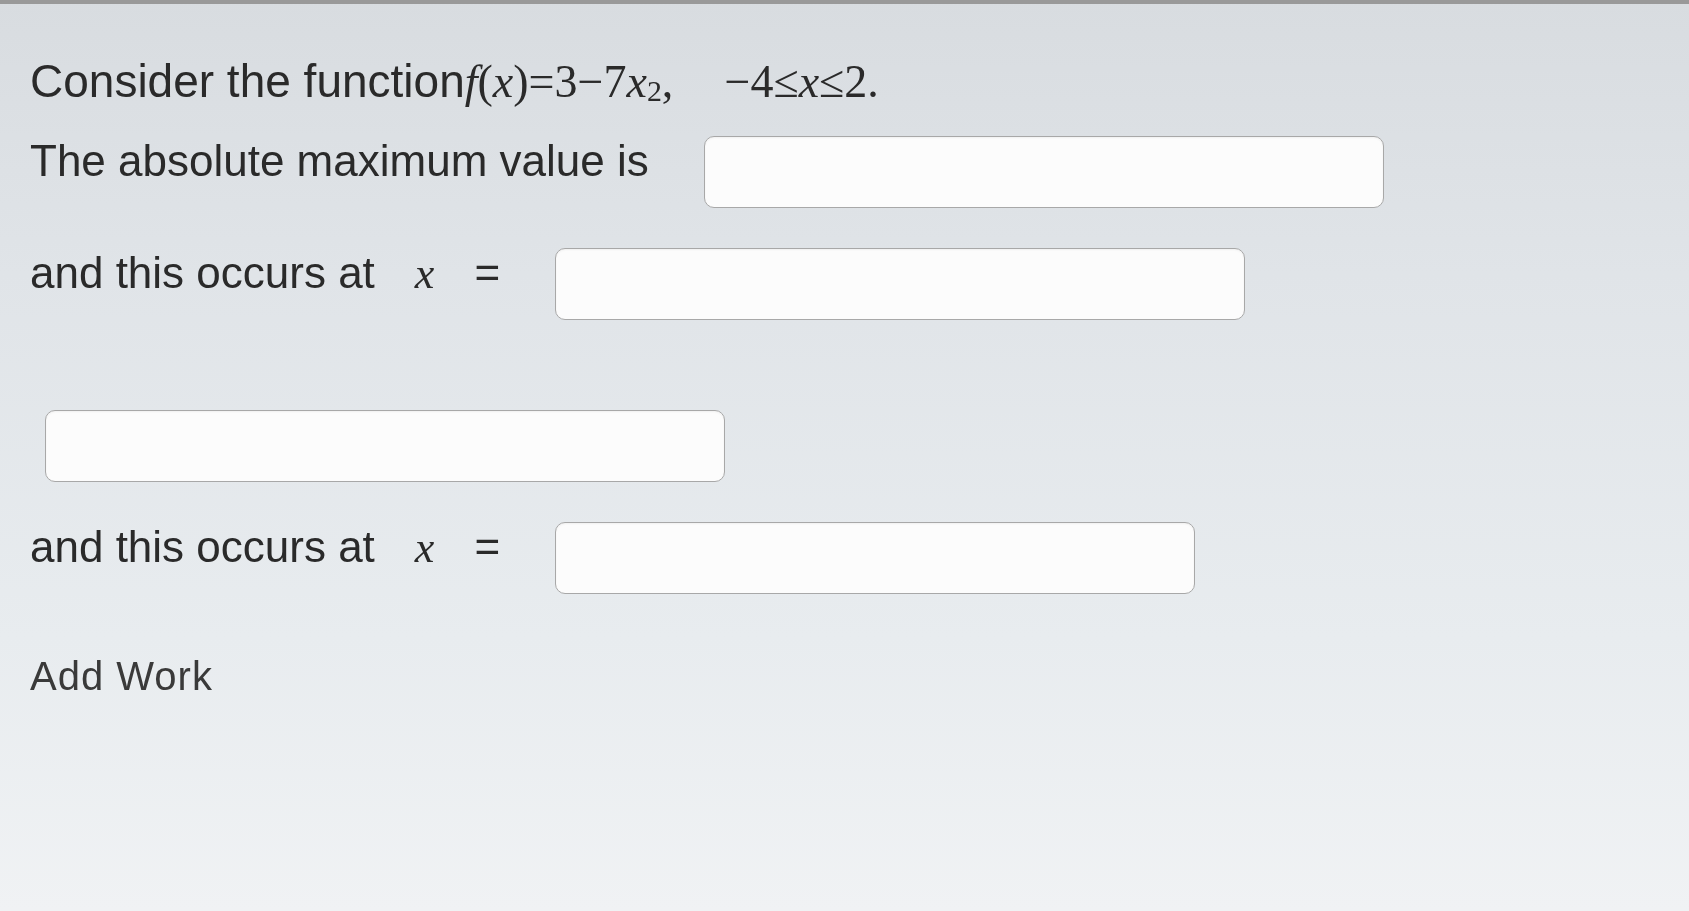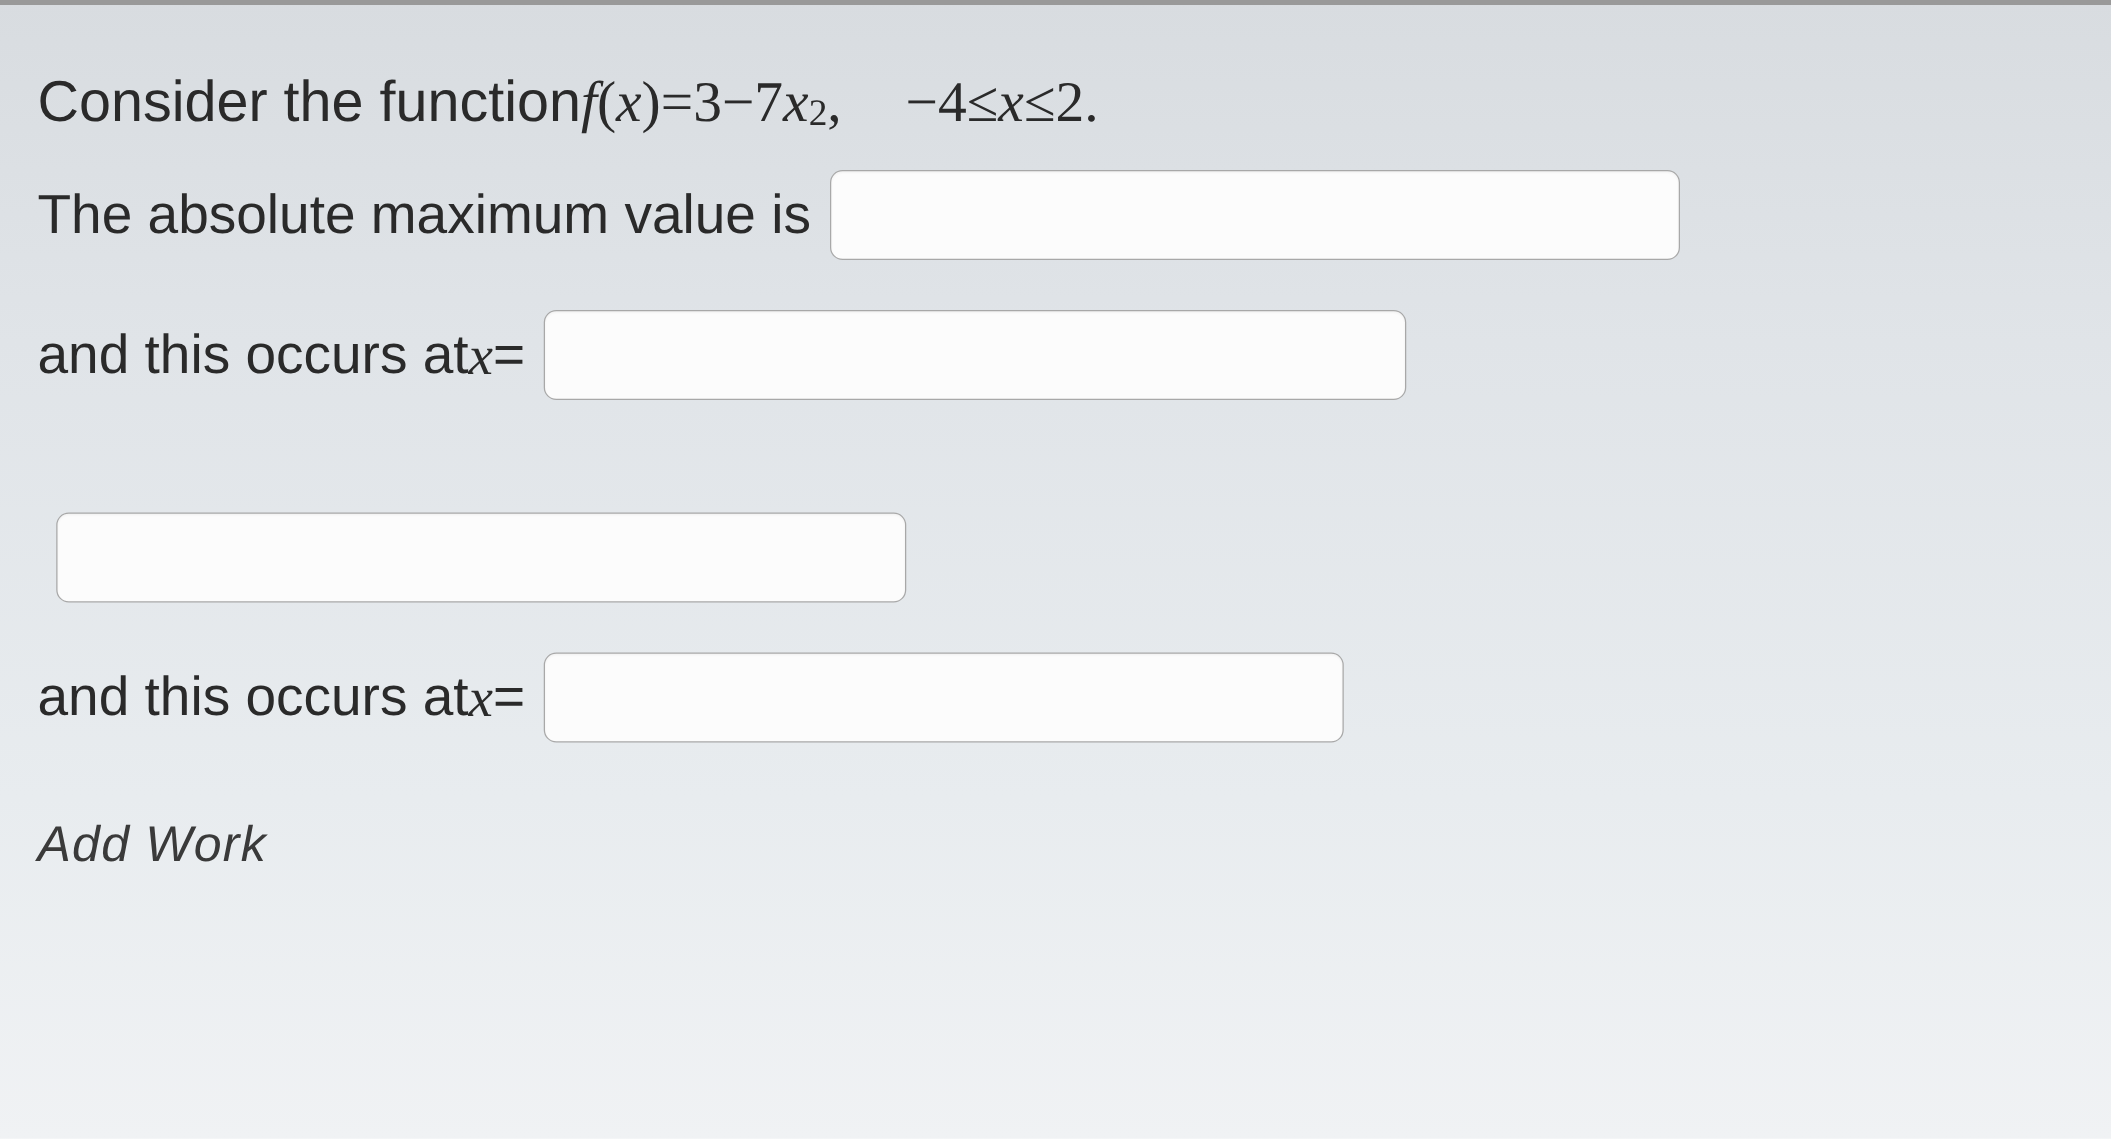--- a/index.html
+++ b/index.html
@@ -33,22 +33,22 @@
       font-family: "Times New Roman", serif;
       font-style: normal;
     }
     .sup {
       font-size: 0.65em;
       vertical-align: super;
       font-style: normal;
     }
     .row {
       display: flex;
-      align-items: center;
       margin-bottom: 50px;
+      gap: 40px;
     }
     .label {
       font-size: 44px;
       color: #2a2a2a;
       white-space: nowrap;
     }
     .input-box {
       height: 72px;
       background: #fcfcfc;
       border: 1px solid #a8a8a8;
@@ -64,21 +64,20 @@
       width: 690px;
     }
     .box-sm {
       width: 640px;
     }
     .add-work {
       font-size: 40px;
       color: #3a3a3a;
       margin-top: 10px;
       letter-spacing: 1px;
-      font-style: italic;
     }
     .gap-row1 { margin-bottom: 40px; }
     .gap-row2 { margin-bottom: 90px; }
     .gap-row3 { margin-bottom: 40px; }
     .gap-row4 { margin-bottom: 60px; }
   </style>
 </head>
 <body>
 
 <div class="problem-line">

